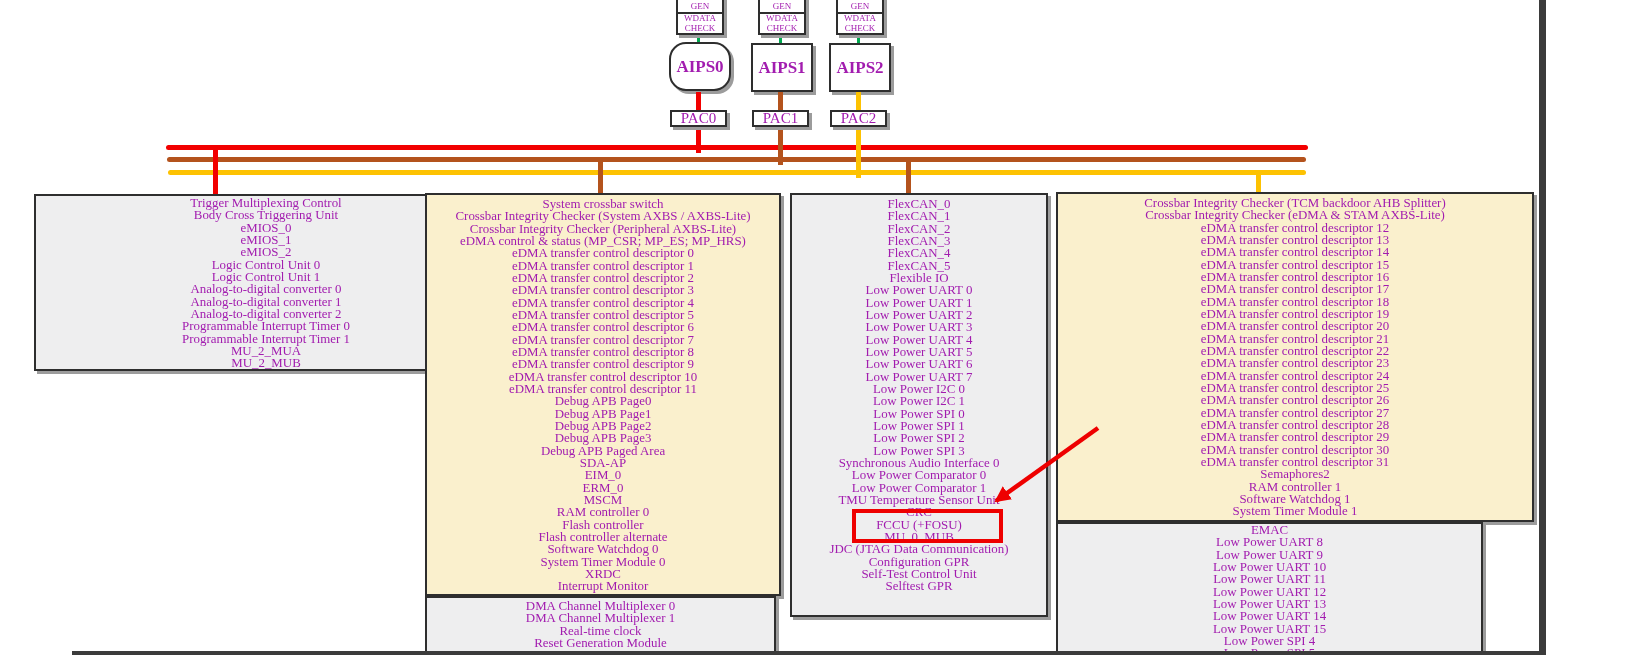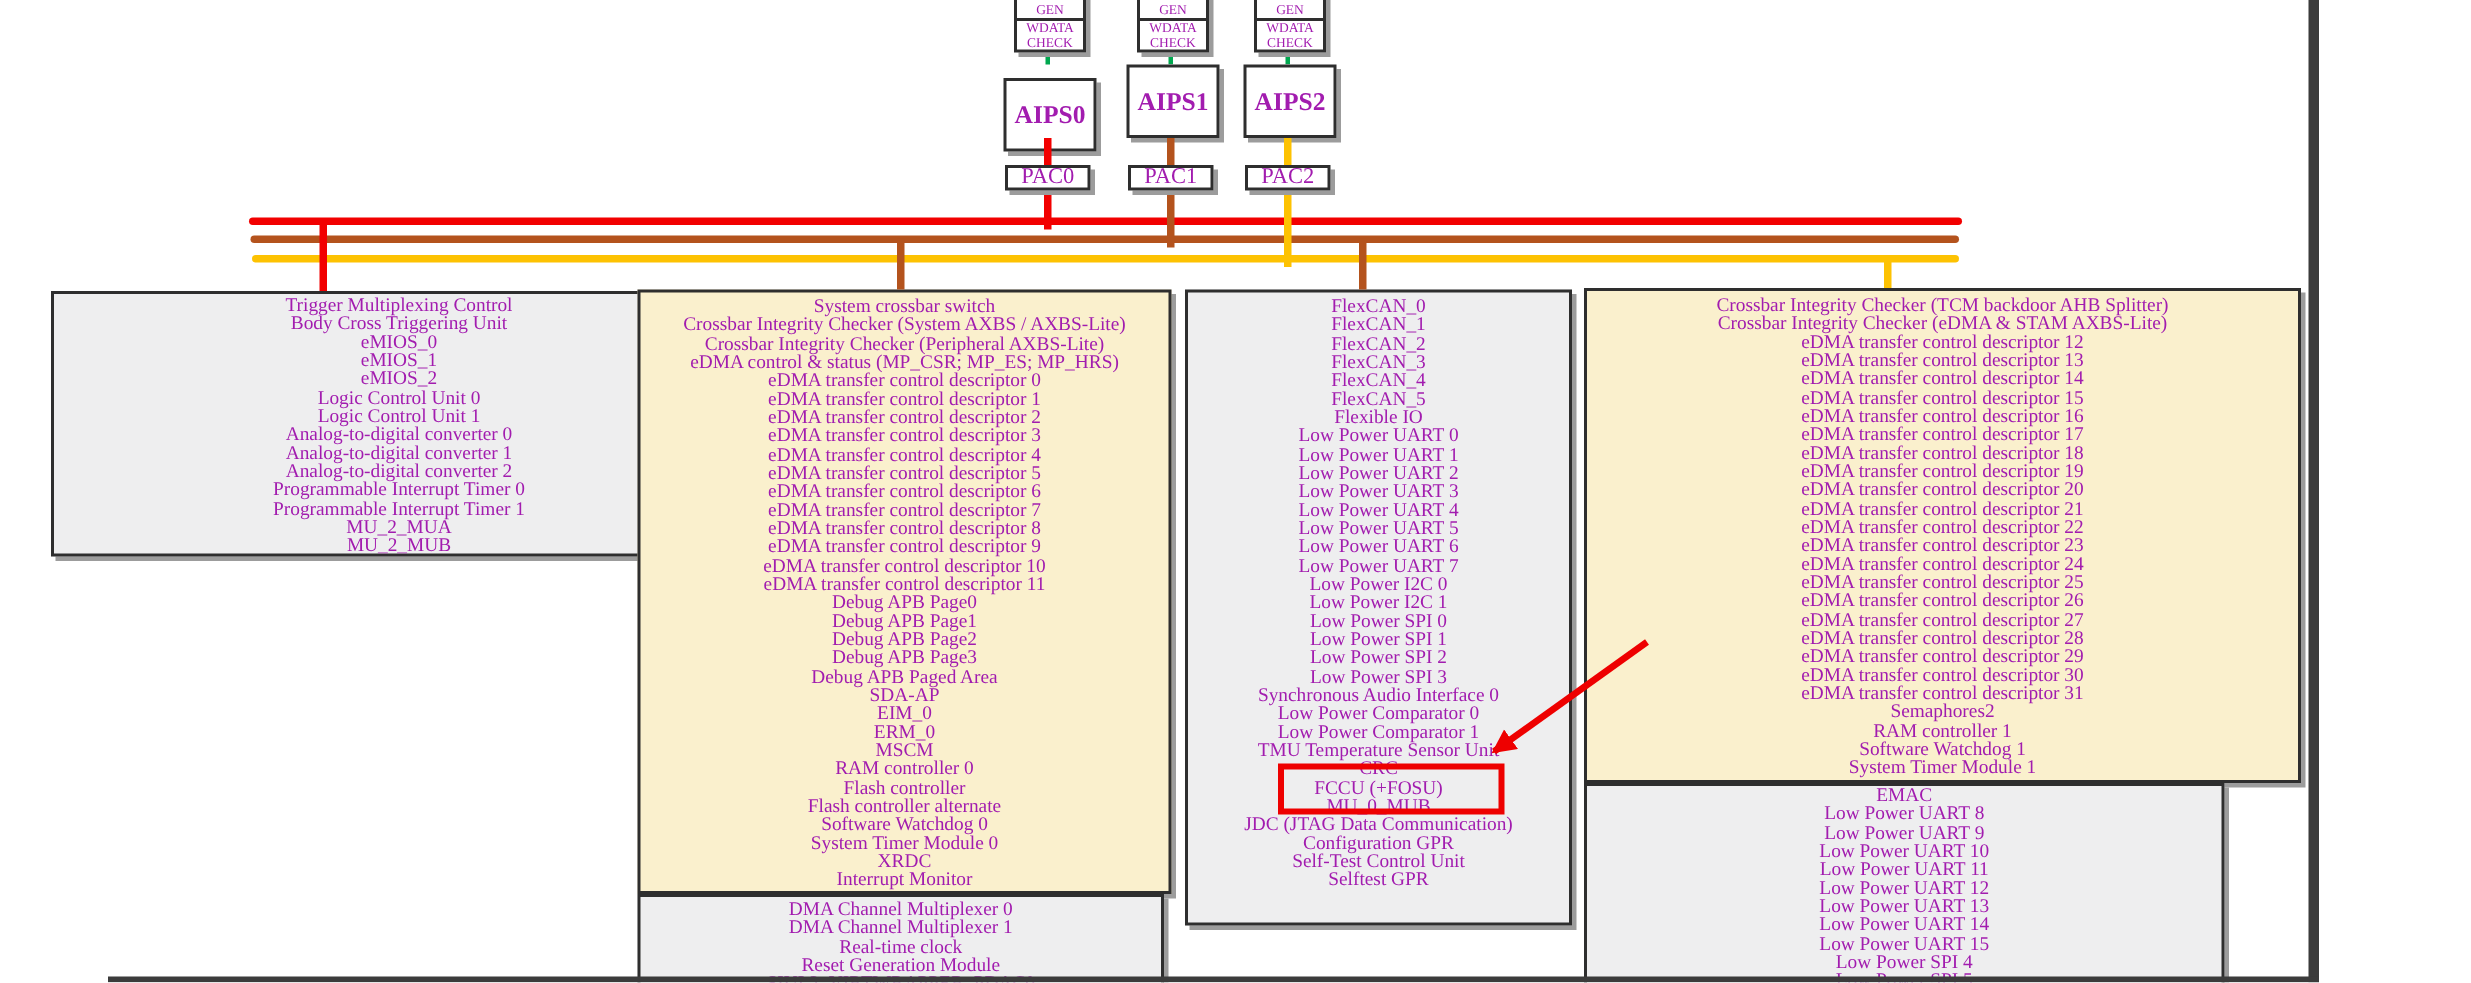--- a/index.html
+++ b/index.html
@@ -68,21 +68,21 @@
 
   <div id="columns">
       <div class="checker" style="left: 676px; top: -10px;">
         <div class="cell first">RDATA
 GEN</div>
         <div class="cell second">WDATA
 CHECK</div>
       </div>
       <div class="glink" style="left: 697px; top: 35px; height: 8px; background-color: rgb(0, 168, 79);"></div>
       <div class="vdrop" style="left: 696px; top: 92px; height: 61px; z-index: 7; background-color: rgb(242, 0, 0);"></div>
-      <div class="aips" style="left: 669px; top: 52px;">AIPS0</div>
+      <div class="aips" style="left: 669px; top: 42px; border-radius: 17px;">AIPS0</div>
       <div class="pac" style="left: 670px; top: 110px;">PAC0</div>
       <div class="checker" style="left: 758px; top: -10px;">
         <div class="cell first">RDATA
 GEN</div>
         <div class="cell second">WDATA
 CHECK</div>
       </div>
       <div class="glink" style="left: 779px; top: 35px; height: 8px; background-color: rgb(0, 168, 79);"></div>
       <div class="vdrop" style="left: 778px; top: 92px; height: 73px; z-index: 7; background-color: rgb(180, 83, 29);"></div>
       <div class="aips" style="left: 751px; top: 43px;">AIPS1</div>

